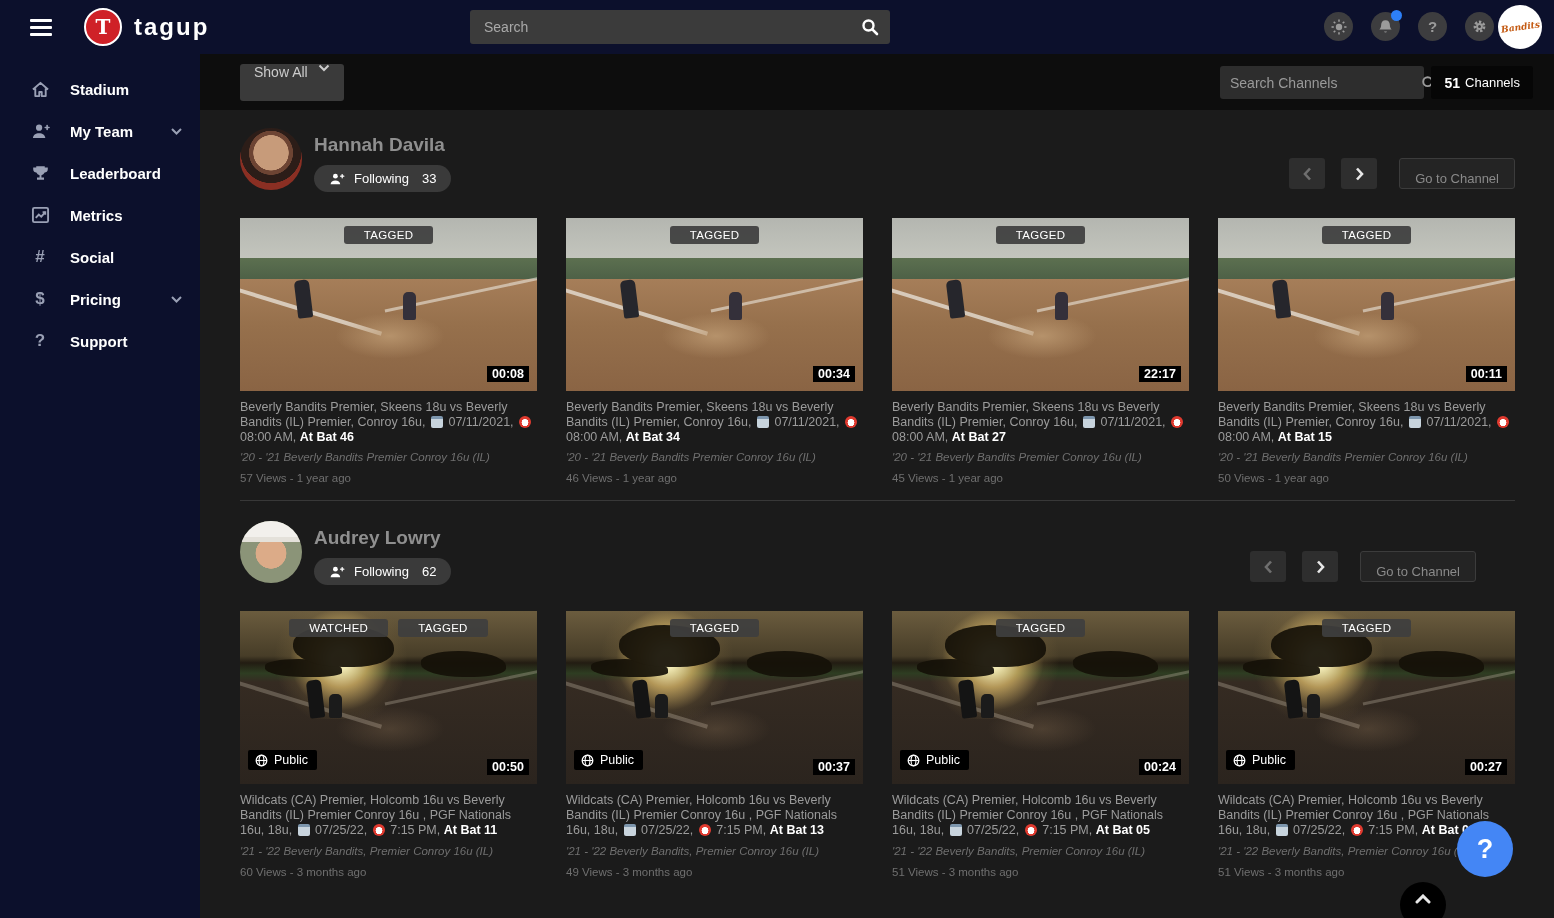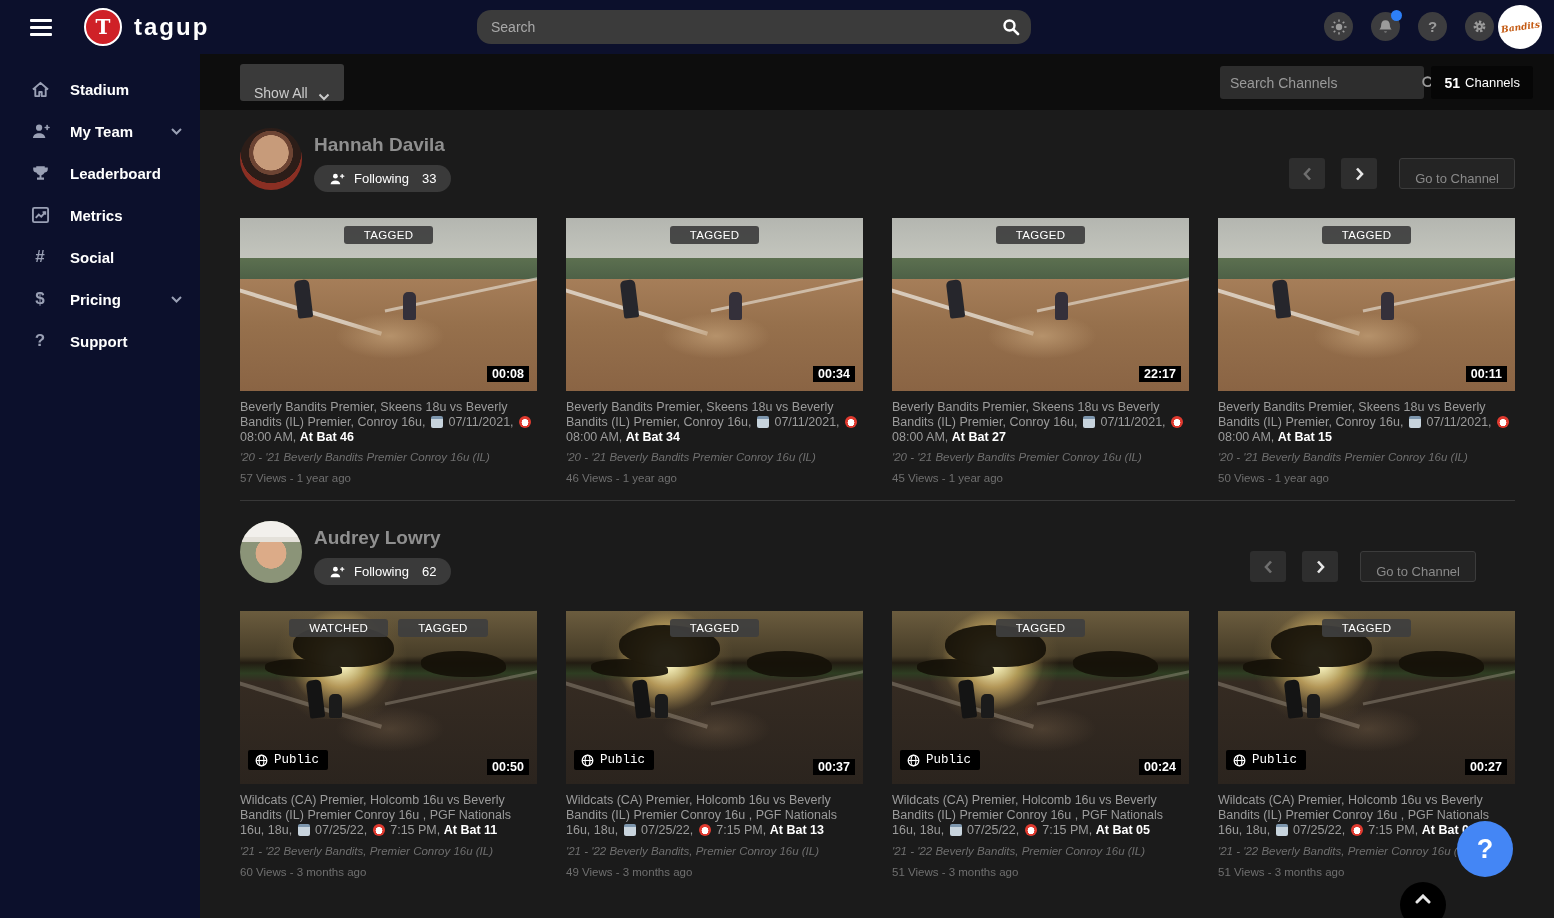--- a/index.html
+++ b/index.html
@@ -10,22 +10,22 @@
   
   .topbar { position:absolute; left:0; top:0; width:1554px; height:54px;
             background:#0c102c; display:flex; align-items:center; z-index:30; }
   .hamburger { width:22px; margin-left:30px; cursor:pointer; }
   .hamburger div { height:3px; background:#fff; margin:4px 0; border-radius:1px; }
   .logo { width:38px; height:38px; border-radius:50%; background:#cf2127;
           border:2.5px solid #fff; margin-left:32px; display:flex;
           align-items:center; justify-content:center; }
   .logo span { color:#fff; font-weight:bold; font-size:20px; font-family:"DejaVu Serif",serif; }
   .brand { color:#fff; font-size:24px; font-weight:bold; letter-spacing:2px; margin-left:12px; }
-  .search-wrap { position:absolute; left:470px; top:10px; width:554px; height:34px;
-                 background:#3b3b3b; border-radius:14px; display:flex; align-items:center;margin-left:7px; }
+  .search-wrap { position:absolute; left:470px; top:10px; width:420px; height:34px;
+                 background:#3b3b3b; border-radius:3px; display:flex; align-items:center; }
   .search-wrap input { flex:1; background:transparent; border:none; outline:none;
                        color:#ddd; font-size:14px; padding:0 14px; }
   .search-wrap input::placeholder { color:#a9a9a9; }
   .search-btn { width:40px; height:34px; border:none; background:transparent; cursor:pointer;
                 display:flex; align-items:center; justify-content:center; }
   .tb-icons { position:absolute; right:60px; top:12px; display:flex; gap:18px; }
   .icon-circle { width:29px; height:29px; border-radius:50%; background:#3d3d3f;
                  border:none; cursor:pointer; position:relative; display:flex;
                  align-items:center; justify-content:center; color:#9b9b9b;
                  font-size:15px; font-weight:bold; }
@@ -47,21 +47,21 @@
   .side-item .s-glyph { font-size:17px; font-weight:bold; color:#9aa0b5; width:20px;
                         text-align:center; margin-left:30px; margin-right:20px; }
   .side-caret { position:absolute; right:18px; }
 
   
   .main { position:absolute; left:200px; top:54px; width:1354px; height:864px;
           background:#1b1b1b; overflow:hidden; }
   .toolbar { height:56px; background:#0d0d0d; position:relative; }
   .filter-btn { position:absolute; left:40px; top:10px; height:37px; background:#3a3a3a;
                 border:none; border-radius:3px; color:#ccc; font-size:14px;
-                padding:0 14px; cursor:pointer; display:flex; align-items:flex-end; gap:10px; }
+                padding:0 14px; cursor:pointer; display:flex; align-items:flex-start; gap:10px; }
   .chan-search { position:absolute; right:130px; top:12px; width:204px; height:33px;
                  background:#2d2d2d; border-radius:3px; display:flex; align-items:center; }
   .chan-search input { flex:1; background:transparent; border:none; outline:none;
                        color:#ccc; font-size:14px; padding:0 10px; }
   .chan-search input::placeholder { color:#9a9a9a; }
   .chan-search button { width:34px; height:33px; background:transparent; border:none;
                         cursor:pointer; display:flex; align-items:center; justify-content:center; }
   .chan-count { position:absolute; right:21px; top:12px; height:33px; background:#060606;
                 border:none; border-radius:3px; color:#fff; font-size:13px;
                 padding:0 13px; cursor:pointer; display:flex; align-items:center; gap:5px; }
@@ -122,21 +122,21 @@
   .thumb.sunset .fig-ump { background:#141414; left:23%; top:40%; }
   .thumb.sunset .fig-catch { background:#1b1b1b; left:30%; top:48%; height:24px; }
   .badge-row { position:absolute; top:8px; left:0; width:100%; display:flex;
                justify-content:center; gap:10px; }
   .badge { background:rgba(62,62,62,.93); color:#fff; font-size:11.5px;
            padding:3px 20px; border-radius:3px; letter-spacing:.3px; }
   .duration { position:absolute; right:8px; bottom:9px; background:#000; color:#fff;
               font-size:12.5px; font-weight:bold; padding:1px 5px; }
   .public-tag { position:absolute; left:8px; bottom:14px; background:#000; color:#fff;
                 font-size:12.5px; padding:3px 9px 3px 7px; display:flex;
-                align-items:center; gap:6px; border-radius:2px;font-family:Liberation Mono, monospace; }
+                align-items:center; gap:6px; border-radius:2px; }
   .v-title { margin-top:9px; width:297px; color:#9b9b9b; font-size:12.5px; line-height:1.18; }
   .v-title .at-bat { color:#fff; font-weight:bold; }
   .mini-cal { display:inline-block; width:12px; height:12px; vertical-align:-2px;
       border-radius:2px; margin:0 2px;
       background:linear-gradient(180deg,#7d96ad 0 25%, #c8d4dd 25%),
                  repeating-linear-gradient(90deg,#c8d4dd 0 3px, #8aa0b4 3px 4px); }
   .mini-clock { display:inline-block; width:12px; height:12px; vertical-align:-2px;
       border-radius:50%; margin:0 2px;
       background:radial-gradient(circle at 50% 55%, #fff 0 38%, #e03a2f 40%); }
   .v-sub { margin-top:7px; color:#6f6f6f; font-size:11.5px;font-style:italic; }

